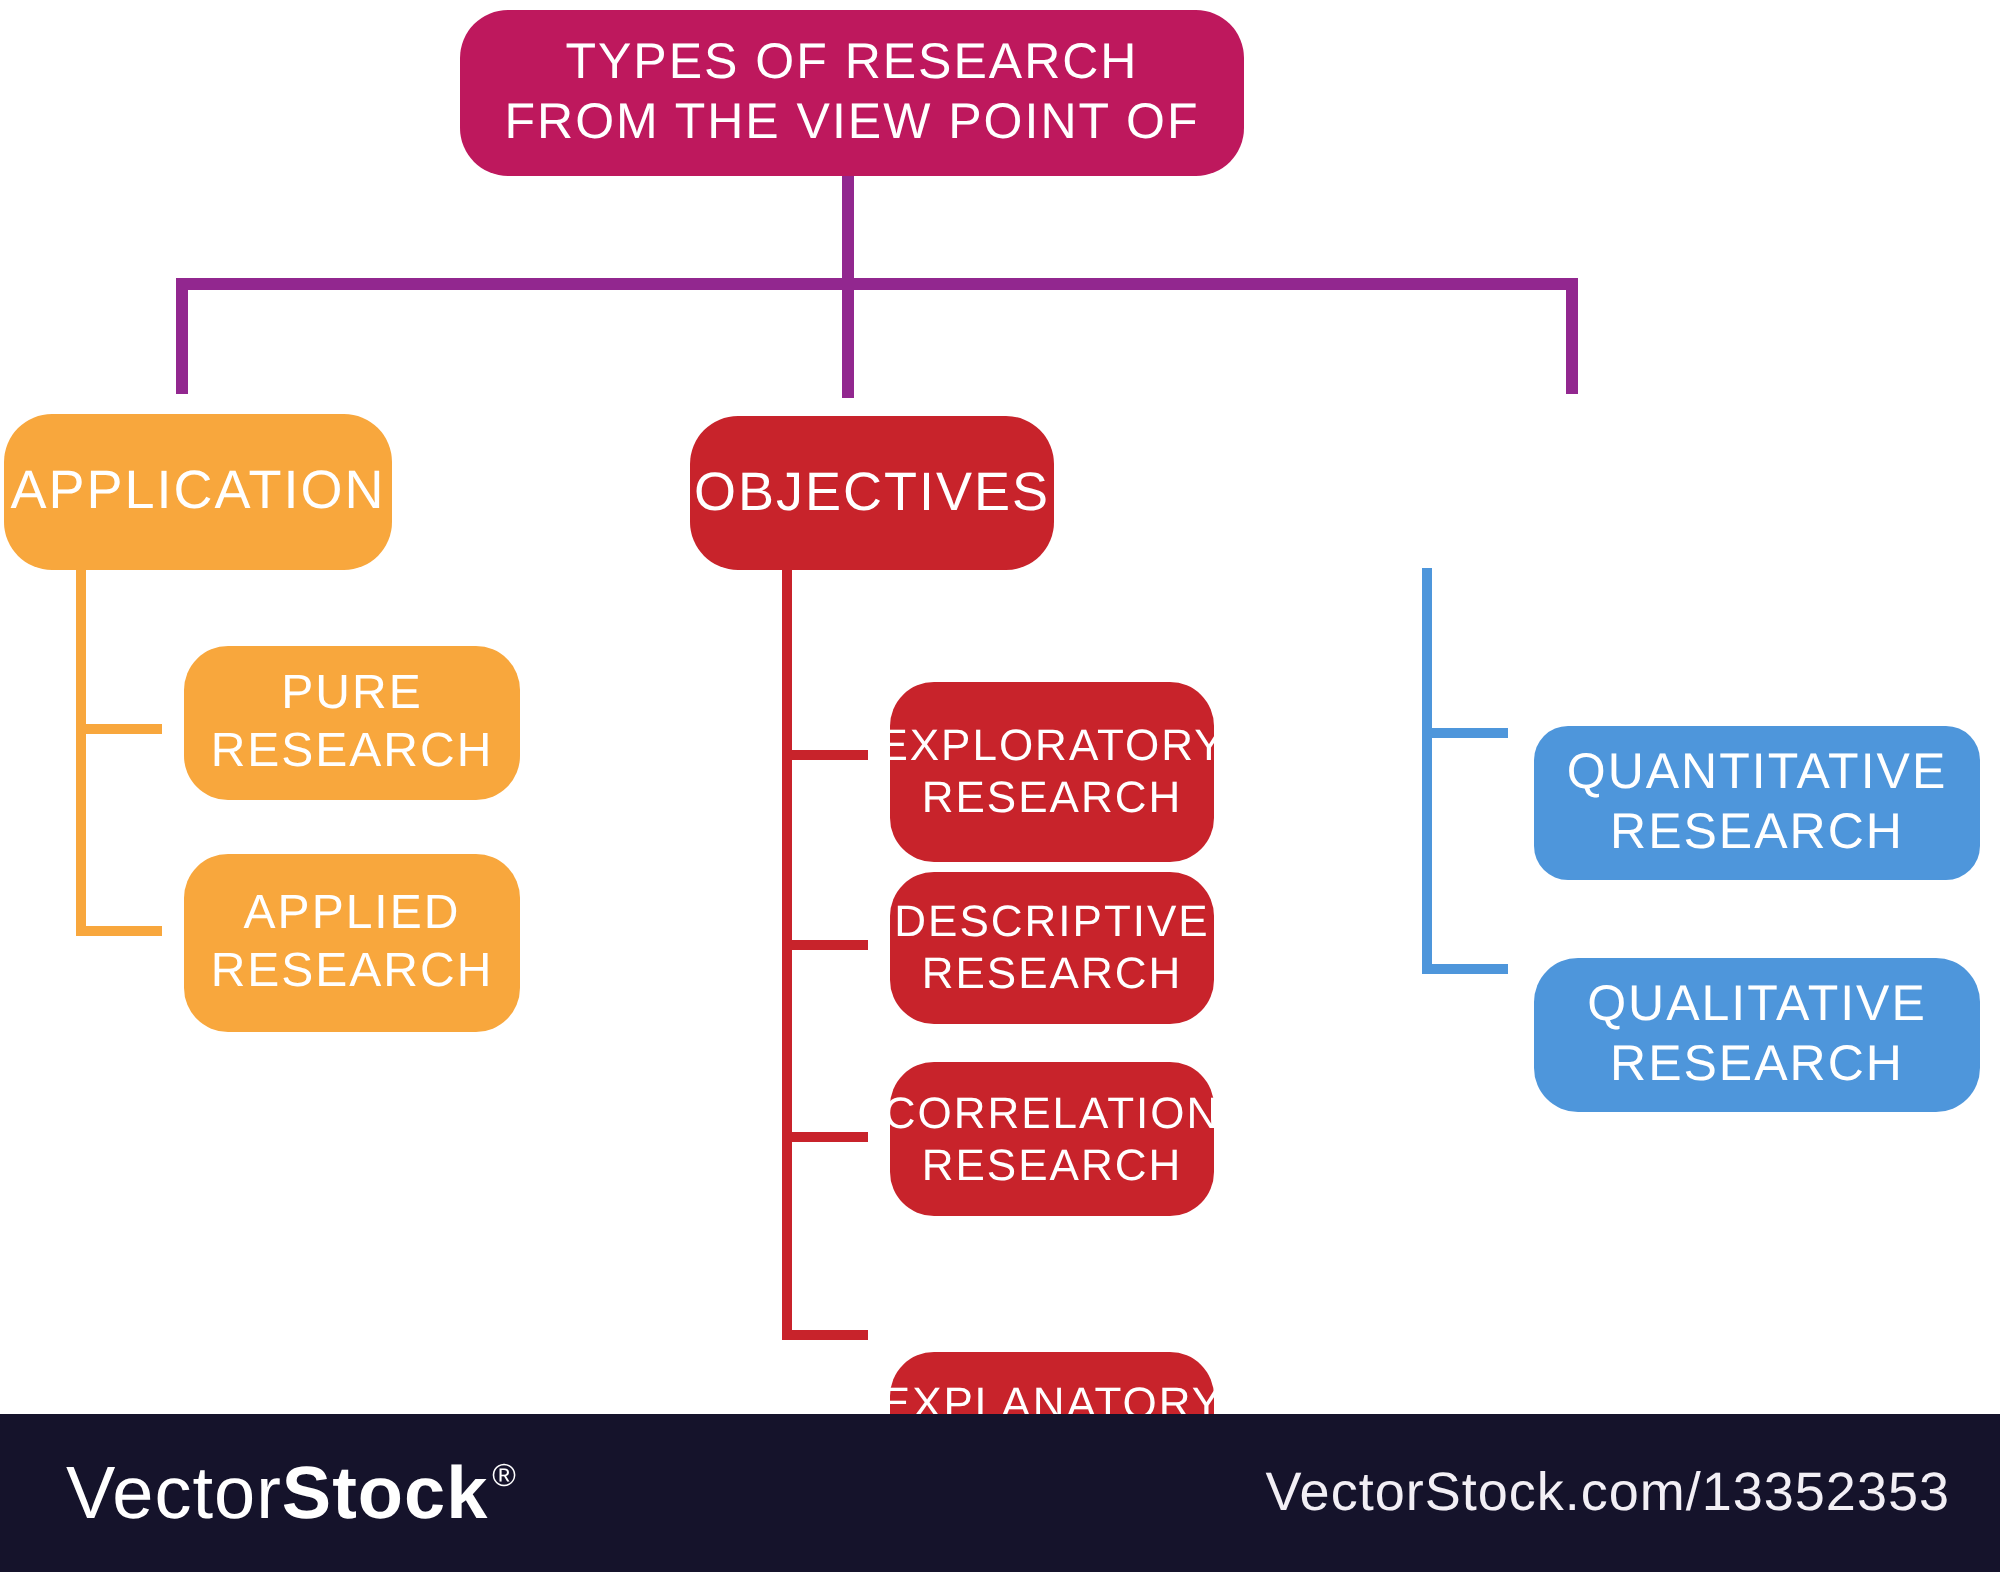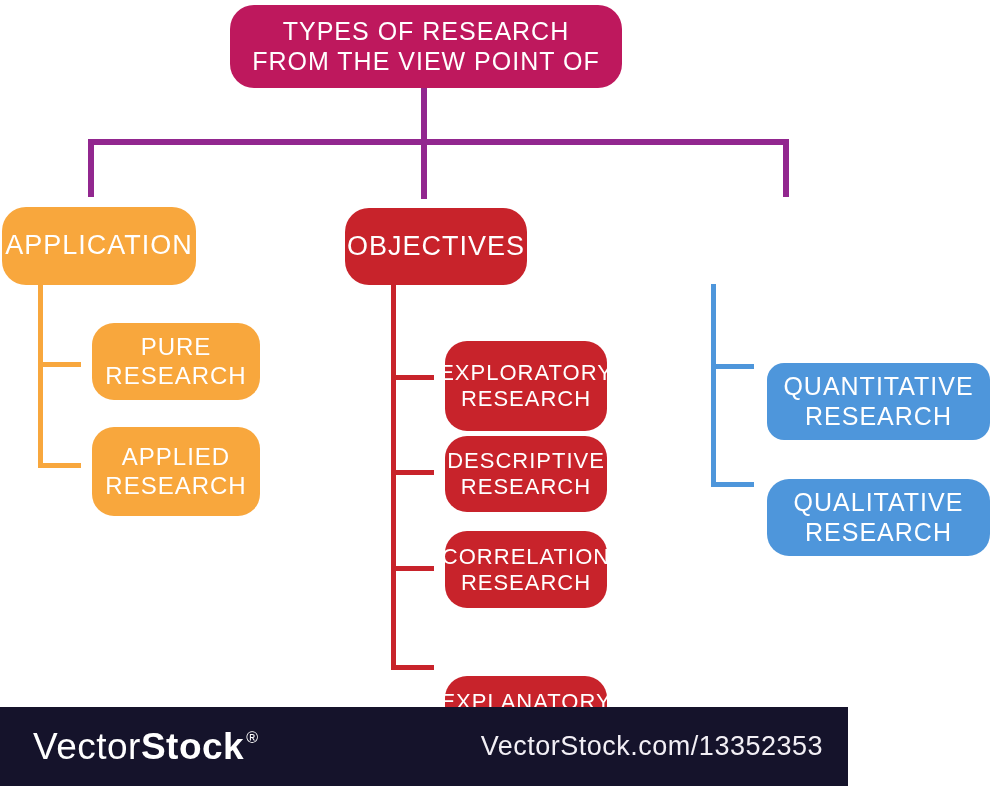--- a/index.html
+++ b/index.html
@@ -74,21 +74,21 @@
   #c-obj-s4 { left: 391px; top: 665px; width: 43px; height: 5px; }
   
   #c-info-v  { left: 711px; top: 284px; width: 5px;  height: 203px; }
   #c-info-s1 { left: 711px; top: 364px; width: 43px; height: 5px; }
   #c-info-s2 { left: 711px; top: 482px; width: 43px; height: 5px; }
 
   
   .footer {
     position: absolute;
     left: 0; top: 707px;
-    width: 848px; height: 79px;
+    width: 1000px; height: 79px;
     background: #15132B;
     display: flex;
     align-items: center;
     justify-content: space-between;
     padding: 0 25px 0 33px;
     box-sizing: border-box;
     color: #ffffff;
   }
   .logo { font-size: 37px; letter-spacing: 0.5px; white-space: nowrap; }
   .logo .lt { font-weight: 300; }

